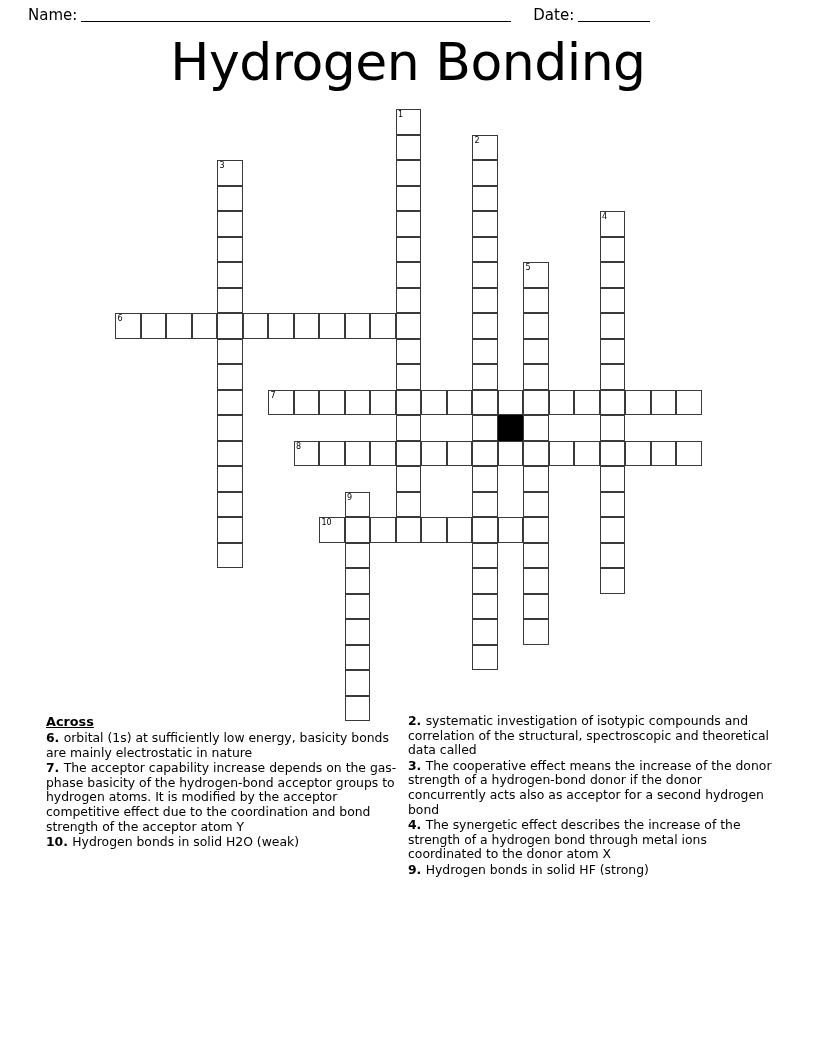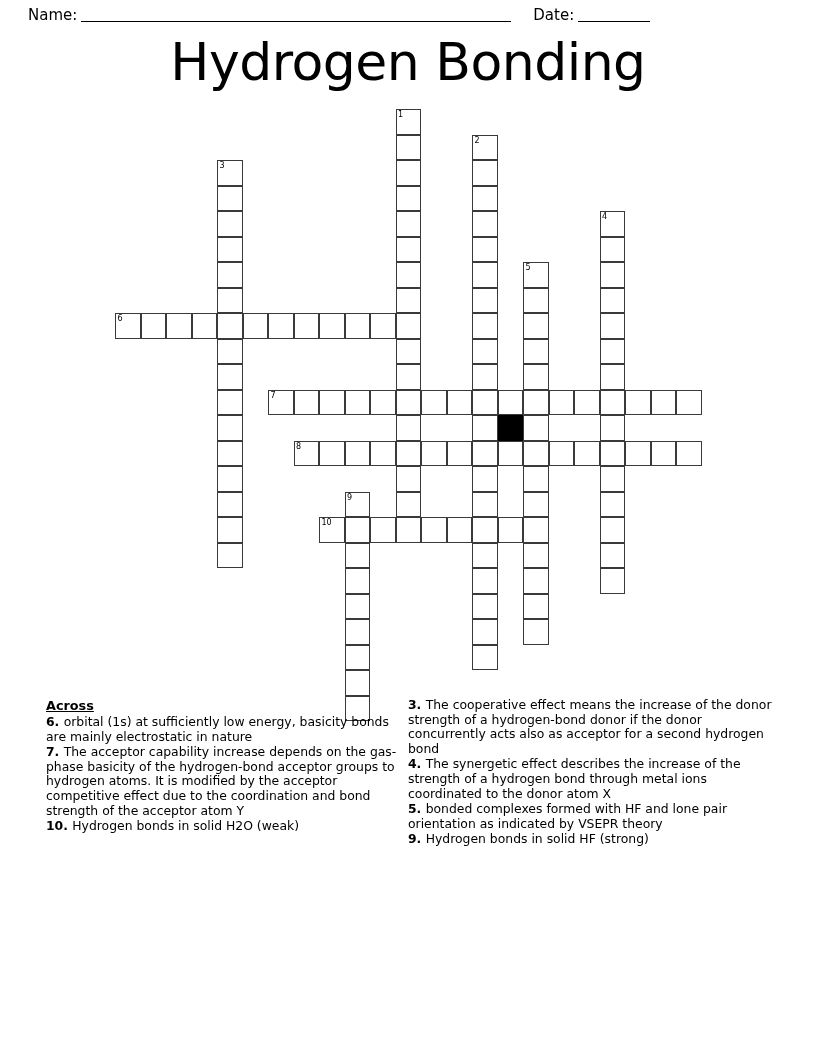--- a/index.html
+++ b/index.html
@@ -82,21 +82,21 @@
 
   
   #clues {
     position:absolute;
     left:0; top:698px;
     width:816px;
     height:280px;
   }
   .clue-col {
     position:absolute;
-    top:0;
+    top:16px;
     font-size:12.4px;
     line-height:14.6px;
   }
   .clue-col.left  { left:46px;  width:360px; }
   .clue-col.right { left:408px; width:364px; }
 
   .section-head {
     font-weight:bold;
     text-decoration:underline;
     font-size:12.8px;
@@ -284,19 +284,19 @@
   <div class="clue-col left">
     <span class="section-head">Across</span>
     <div id="across-list">
         <span class="clue"><span class="cnum">6. </span><span>orbital (1s) at sufficiently low energy, basicity bonds are mainly electrostatic in nature</span></span>
         <span class="clue"><span class="cnum">7. </span><span>The acceptor capability increase depends on the gas-phase basicity of the hydrogen-bond acceptor groups to hydrogen atoms. It is modified by the acceptor competitive effect due to the coordination and bond strength of the acceptor atom Y</span></span>
         <span class="clue"><span class="cnum">10. </span><span>Hydrogen bonds in solid H2O (weak)</span></span>
       </div>
   </div>
   <div class="clue-col right">
     <div id="down-right-list">
+        <span class="clue"><span class="cnum">2. </span><span>systematic investigation of isotypic compounds and correlation of the structural, spectroscopic and theoretical data called</span></span>
         <span class="clue"><span class="cnum">3. </span><span>The cooperative effect means the increase of the donor strength of a hydrogen-bond donor if the donor concurrently acts also as acceptor for a second hydrogen bond</span></span>
         <span class="clue"><span class="cnum">4. </span><span>The synergetic effect describes the increase of the strength of a hydrogen bond through metal ions coordinated to the donor atom X</span></span>
-        <span class="clue"><span class="cnum">5. </span><span>bonded complexes formed with HF and lone pair orientation as indicated by VSEPR theory</span></span>
         <span class="clue"><span class="cnum">9. </span><span>Hydrogen bonds in solid HF (strong)</span></span>
       </div>
   </div>
 </div>
 
 </body></html>

